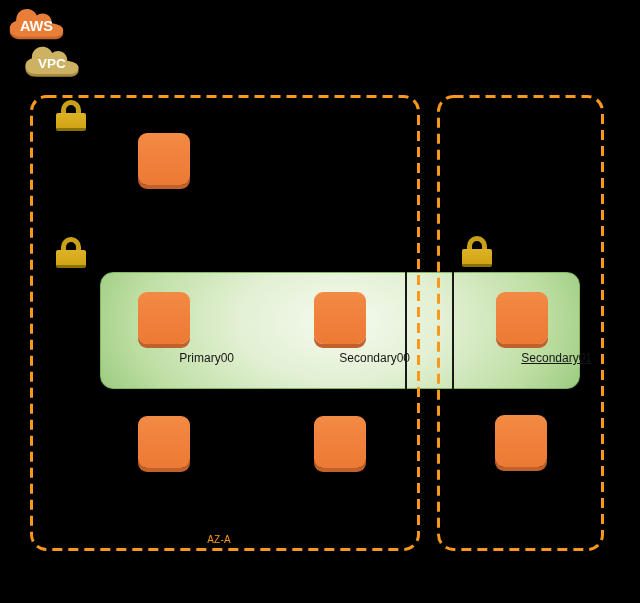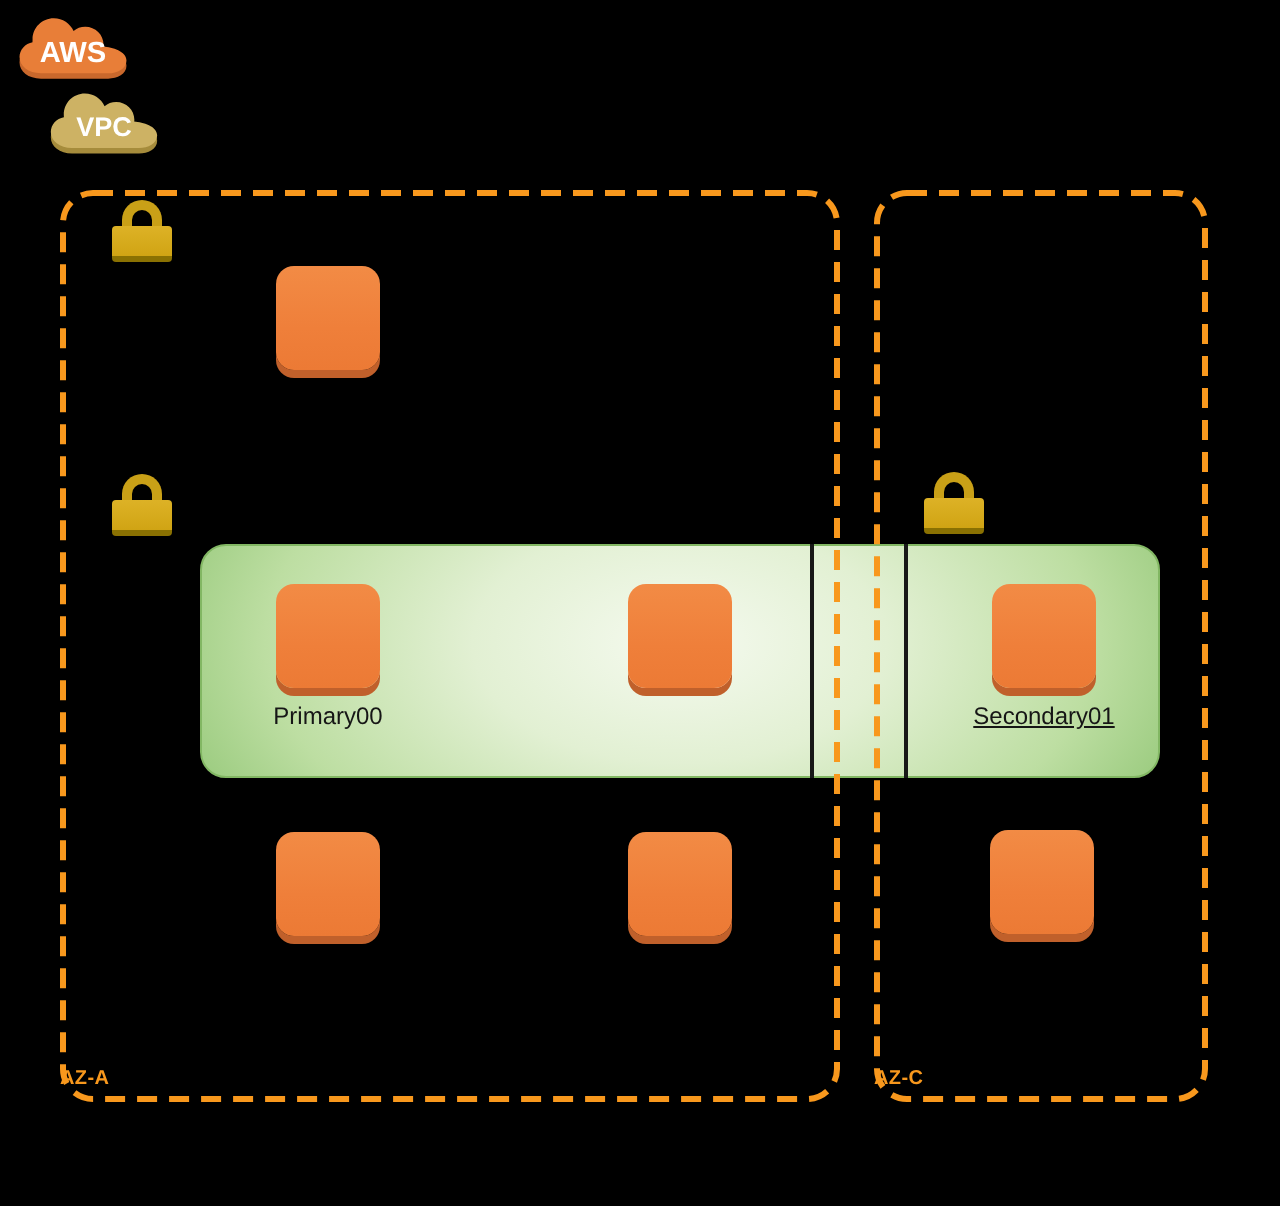--- a/index.html
+++ b/index.html
@@ -7,39 +7,39 @@
     position:relative;width:636px;height:603px;background:#000000;overflow:hidden;
     font-family:"Liberation Sans", sans-serif;
   }
   
   .cloud{position:absolute;}
   .cloud text{font-family:"Liberation Sans", sans-serif;font-weight:bold;fill:#ffffff;}
   
   .az{position:absolute;z-index:5;}
   .az svg{position:absolute;left:0;top:0;}
   .az-label{
-    position:absolute;left:0;right:12px;bottom:6px;text-align:left;
-    font-size:10px;font-weight:bold;color:#F8981D;letter-spacing:.2px;
+    position:absolute;left:0;right:12px;bottom:6px;text-align:center;
+    font-size:10px;font-weight:normal;color:#F8981D;letter-spacing:.2px;
   }
   
   .cluster-box{
     position:absolute;left:100px;top:272px;width:480px;height:117px;
     border-radius:13px;border:1px solid #82B763;box-sizing:border-box;z-index:2;
     background:radial-gradient(ellipse 62% 150% at 50% 42%,
       #F5FAEF 0%, #E2F0D3 35%, #BDDEA2 70%, #97C97B 92%, #8CC26F 100%);
   }
   .divider{position:absolute;top:-1px;width:2px;height:117px;background:#181818;z-index:3;}
   
   .node{
     position:absolute;width:52px;height:52px;border-radius:9px;z-index:4;
     background:linear-gradient(180deg,#F28B45 0%,#EF7F3A 60%,#EC7A35 100%);
     box-shadow:0 4px 0 0 #C0602B;
   }
   .node-label{
-    position:absolute;width:140px;text-align:center;z-index:4;
+    position:absolute;width:140px;text-align:right;z-index:4;
     font-size:12px;color:#161616;
   }
   .cluster-title{font-weight:bold;}
   
   .lock{position:absolute;width:30px;height:31px;z-index:6;}
   .lock-shackle{
     position:absolute;left:5px;top:0;width:20px;height:19px;box-sizing:border-box;
     border:5px solid #C9A017;border-bottom:none;border-radius:10px 10px 0 0;
   }
   .lock-body{
@@ -74,21 +74,20 @@
     <svg width="390" height="456">
       <rect x="1.5" y="1.5" width="387" height="453" rx="15" fill="none" stroke="#F8981D" stroke-width="3" stroke-dasharray="10 6"></rect>
     </svg>
     <div class="az-label">AZ-A</div>
   </div>
 
   <div class="az" style="left:437px;top:95px;width:167px;height:456px;">
     <svg width="167" height="456">
       <rect x="1.5" y="1.5" width="164" height="453" rx="15" fill="none" stroke="#F8981D" stroke-width="3" stroke-dasharray="10 6"></rect>
     </svg>
-    <div class="az-label">AZ-C</div>
   </div>
 
   <div class="lock" style="left:56px;top:100px;">
     <div class="lock-shackle"></div>
     <div class="lock-body"></div>
   </div>
   <div class="lock" style="left:56px;top:237px;">
     <div class="lock-shackle"></div>
     <div class="lock-body"></div>
   </div>
@@ -100,16 +99,17 @@
   <div class="node" style="left:138px;top:133px;"></div>
   <div class="node" style="left:138px;top:416px;"></div>
   <div class="node" style="left:314px;top:416px;"></div>
   <div class="node" style="left:495px;top:415px;"></div>
 
   <div class="node" style="left:138px;top:292px;"></div>
   <div class="node" style="left:314px;top:292px;"></div>
   <div class="node" style="left:496px;top:292px;"></div>
 
   <div class="node-label" style="left:94px;top:351px;">Primary00</div>
+  <div class="node-label" style="left:270px;top:351px;">Secondary00</div>
   <div class="node-label" style="left:452px;top:351px;text-decoration:underline;">Secondary01</div>
 
 
 </div>
 
 </body></html>

